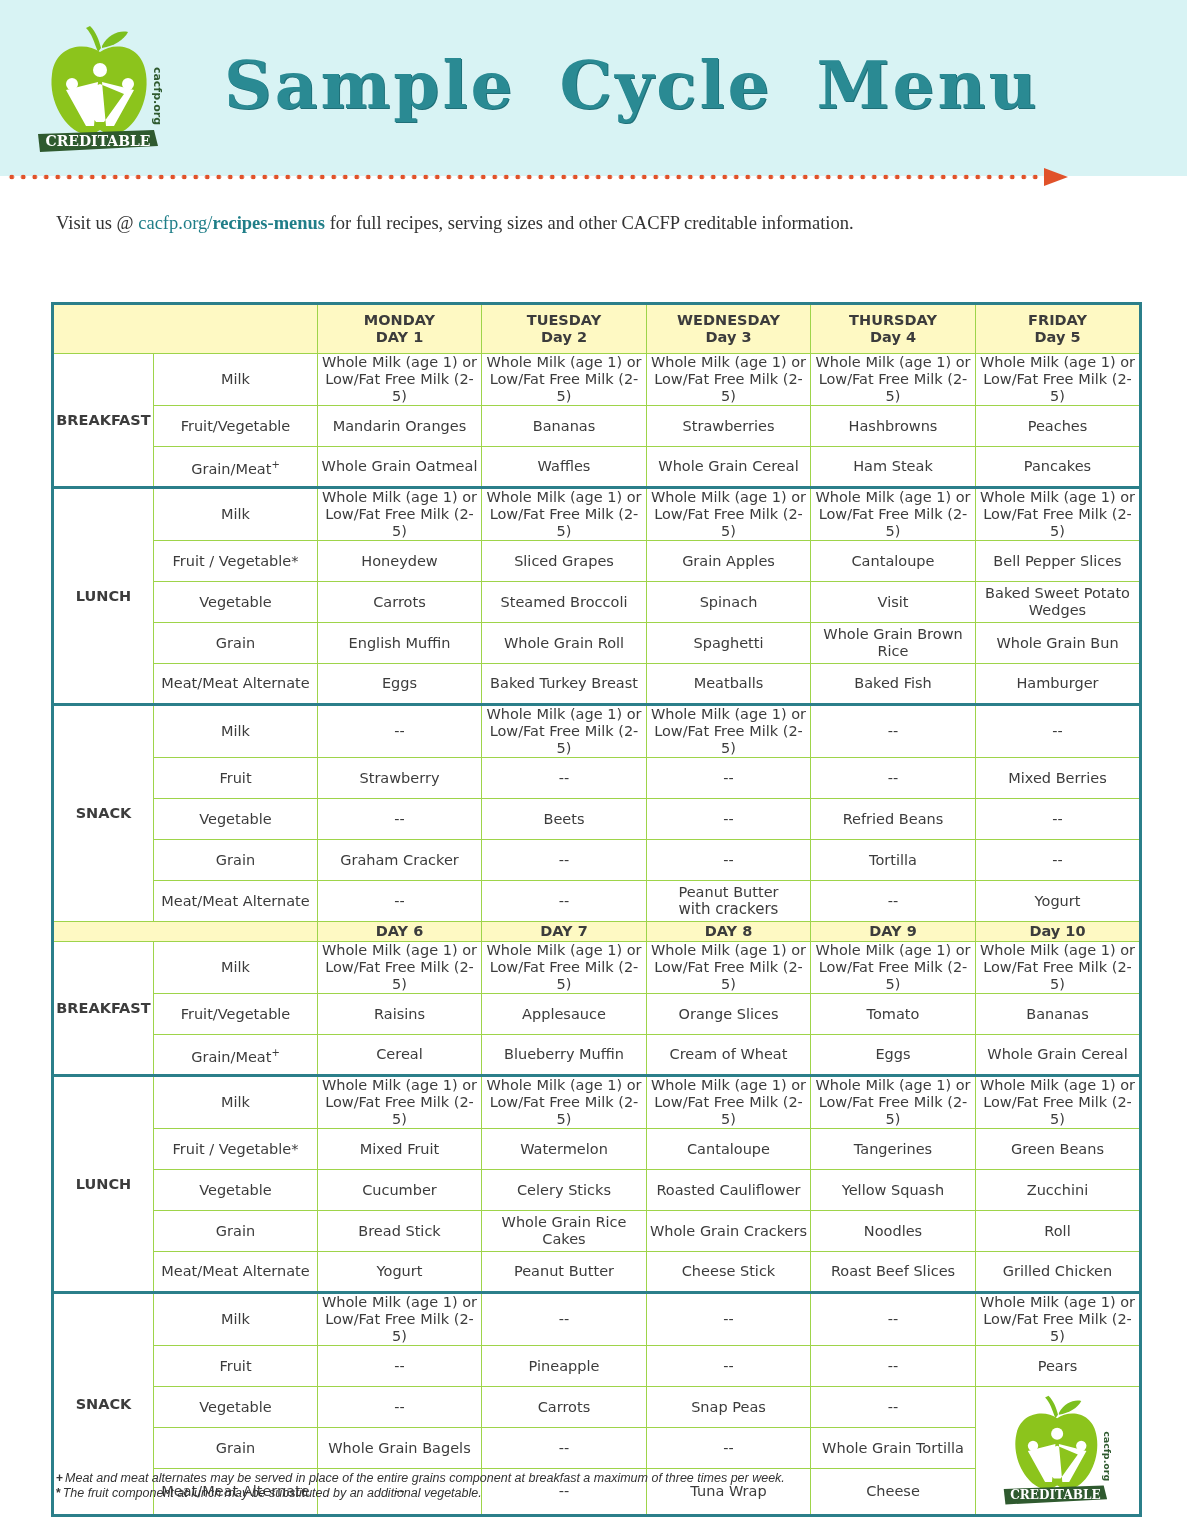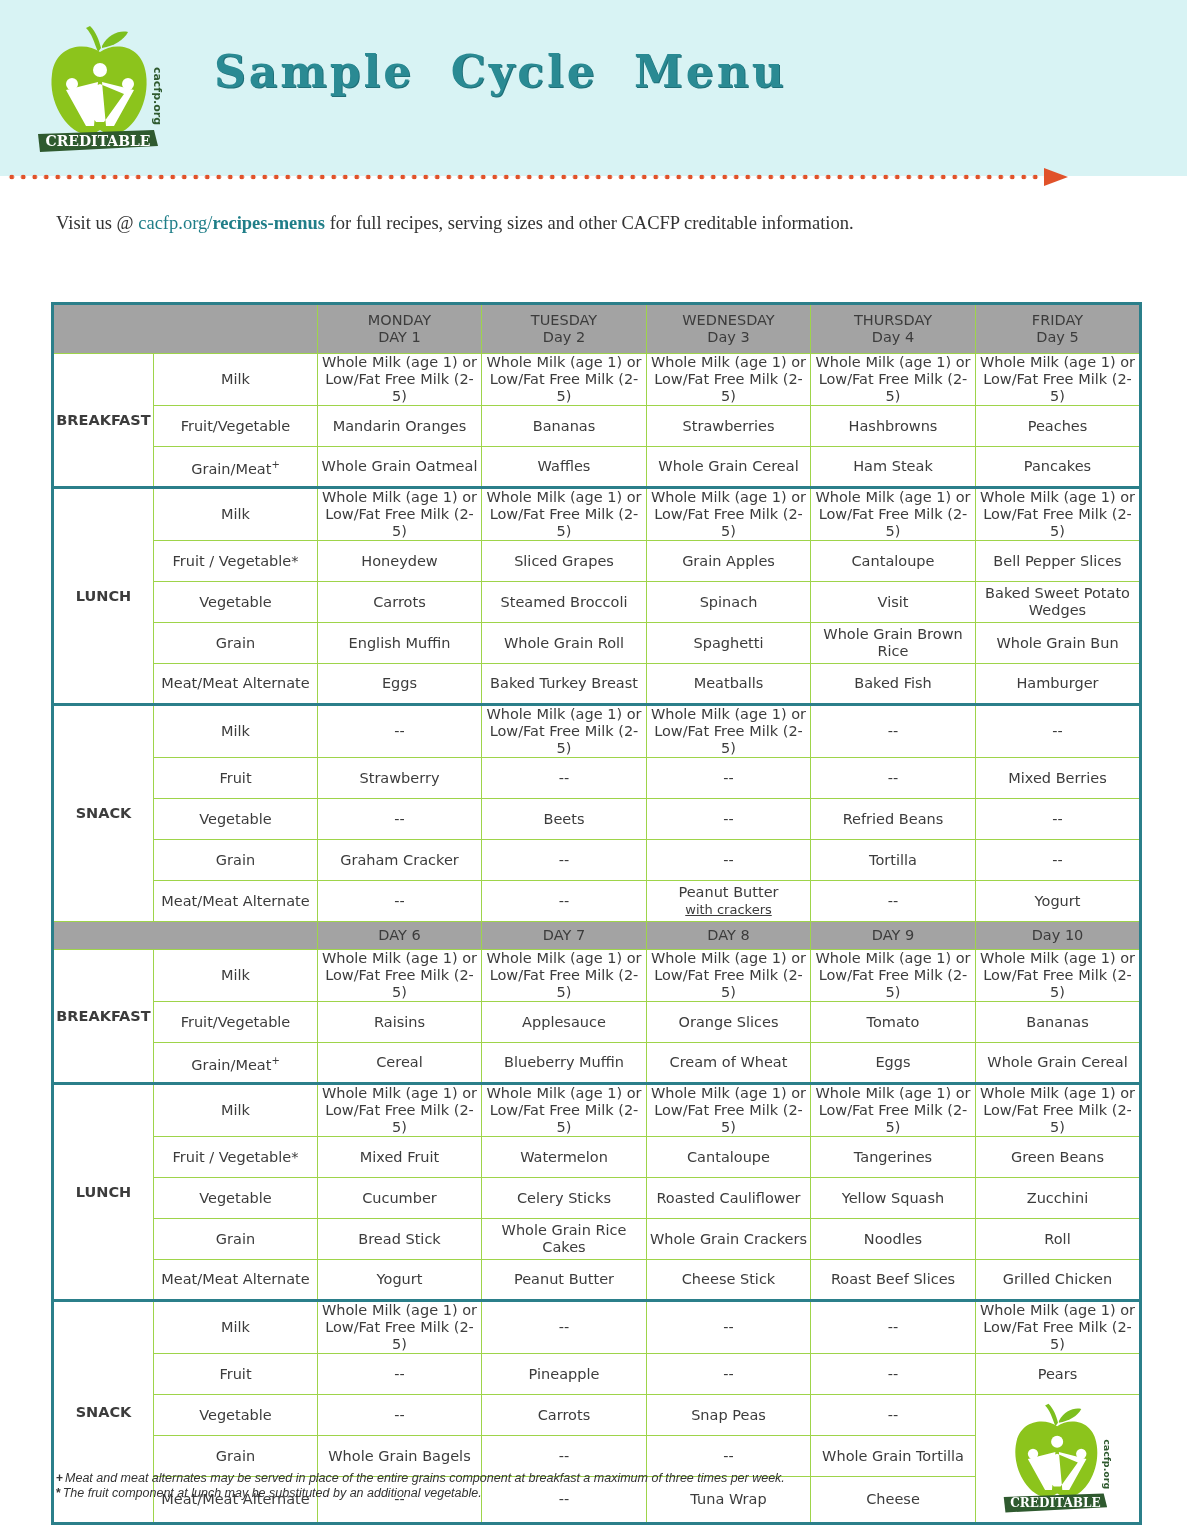--- a/index.html
+++ b/index.html
@@ -1,43 +1,43 @@
 <!DOCTYPE html>
 <html><head>
 <meta charset="utf-8">
 <style>
   * { box-sizing: border-box; margin: 0; padding: 0; }
   html, body { width: 1187px; height: 1536px; background: #ffffff; overflow: hidden; }
   body { font-family: "DejaVu Sans", sans-serif; color: #3a3a3a; position: relative; }
 
   .header-band { position: absolute; left: 0; top: 0; width: 1187px; height: 176px; background: #d8f3f4; }
   .logo { position: absolute; left: 36px; top: 22px; width: 130px; height: 136px; }
-  .title { position: absolute; left: 214px; top: 46px; font-family: "DejaVu Serif", serif; font-weight: bold;
-           font-size: 44px; letter-spacing: 3px; color: #2a8a93; word-spacing: 18px;
+  .title { position: absolute; left: 224px; top: 46px; font-family: "DejaVu Serif", serif; font-weight: bold;
+           font-size: 66px; letter-spacing: 3px; color: #2a8a93; word-spacing: 18px;
            text-shadow: 1px 1px 0 #1f6f78; text-align: right; }
   .dotline { position: absolute; left: 6px; top: 173px; width: 1040px; height: 8px;
              background-image: radial-gradient(circle, #e0522a 2.2px, transparent 2.6px);
              background-size: 11.5px 8px; background-repeat: repeat-x; }
   .arrow { position: absolute; left: 1044px; top: 168px; width: 0; height: 0;
            border-top: 9px solid transparent; border-bottom: 9px solid transparent; border-left: 24px solid #e0522a; }
 
   .intro { position: absolute; left: 56px; top: 211px; width: 1080px; font-family: "Liberation Serif", serif;
            font-size: 18.5px; line-height: 25px; color: #333; }
   .intro .link { color: #1f7e88; font-weight: bold; text-align: right; }
   .intro .link .light { font-weight: normal; }
 
   table.menu { position: absolute; left: 51px; top: 302px; width: 1088px; border-collapse: collapse;
                table-layout: fixed; border: 3px solid #2b7f8a; }
   table.menu td, table.menu th { border: 1.5px solid #9ed44a; text-align: center; vertical-align: middle;
                font-size: 14.5px; line-height: 17px; color: #3c3c3c; padding: 0 2px; overflow: hidden; }
-  .hdr th { background: #a3a3a3; color: #ffffff; font-weight: normal; font-size: 17px; line-height: 20px;
+  .hdr th { background: #fef9c3; color: #ffffff; font-weight: bold; font-size: 17px; line-height: 20px;
             border: 1.5px solid #ffffff; border-top: none; }
   .hdr th.blank { border-left: none; }
   .hdr1 th { height: 50px; }
-  .hdr2 th { height: 28px; }
+  .hdr2 th { height: 20px; }
   td.meal { font-weight: bold; font-size: 14.5px; color: #3a3a3a; }
   tr.sec-start td { border-top: 3px solid #2b7f8a; }
   td.milk { font-size: 14.5px; line-height: 17px; }
   sup { font-size: 10px; }
 
   .logo-cell { position: relative; }
   .logo-small { width: 112px; height: 118px; display: block; margin: 0 auto; }
 
   .footnotes { position: absolute; left: 56px; top: 1471px; font-family: "Liberation Sans", sans-serif;
                font-style: italic; font-size: 12.5px; line-height: 15px; color: #333; }
@@ -239,21 +239,21 @@
         <td>--</td>
         <td>Tortilla</td>
         <td>--</td>
       </tr>
       <tr style="height: 41px;">
         <td><span>Meat/Meat Alternate</span></td>
         <td>--</td>
         <td>--</td>
         <td>
           <div>Peanut Butter</div>
-          <div style="font-size: 13px; text-decoration: underline;">with crackers</div>
+          <div style="font-size: 15px;">with crackers</div>
         </td>
         <td>--</td>
         <td>Yogurt</td>
       </tr>
       <tr class="hdr hdr2">
         <th colspan="2" class="blank"></th>
         <th>DAY 6</th>
         <th>DAY 7</th>
         <th>DAY 8</th>
         <th>DAY 9</th>

